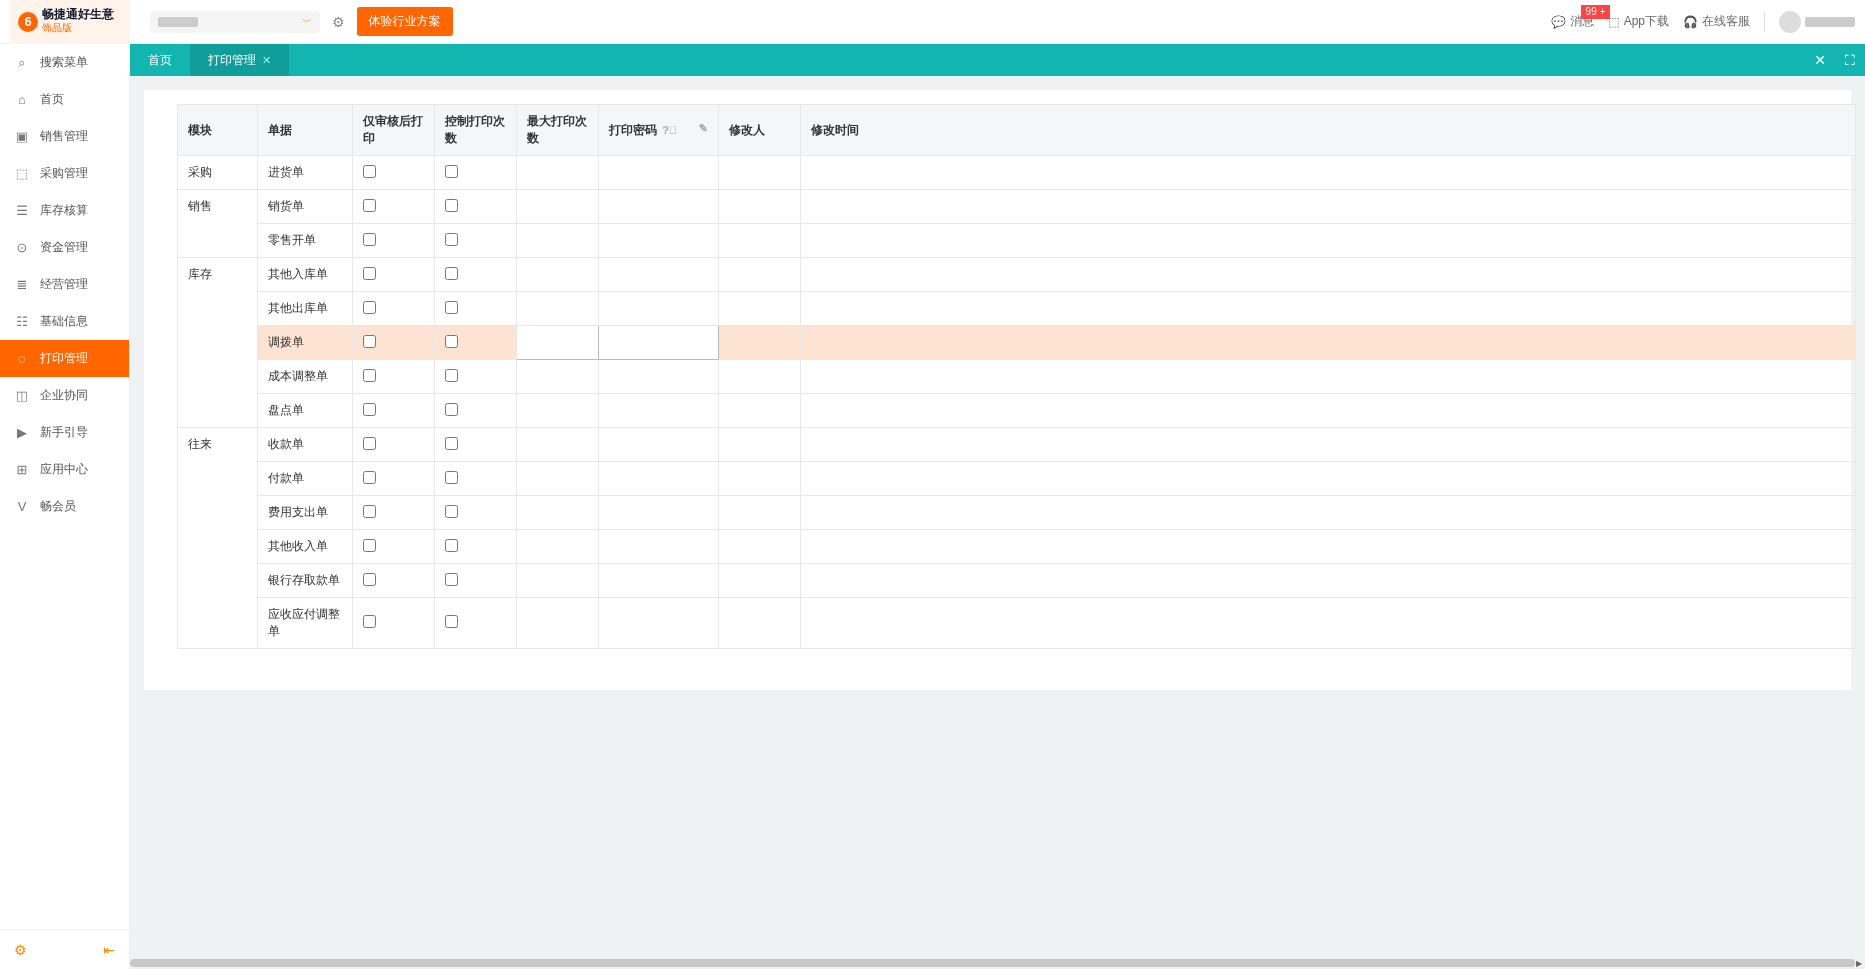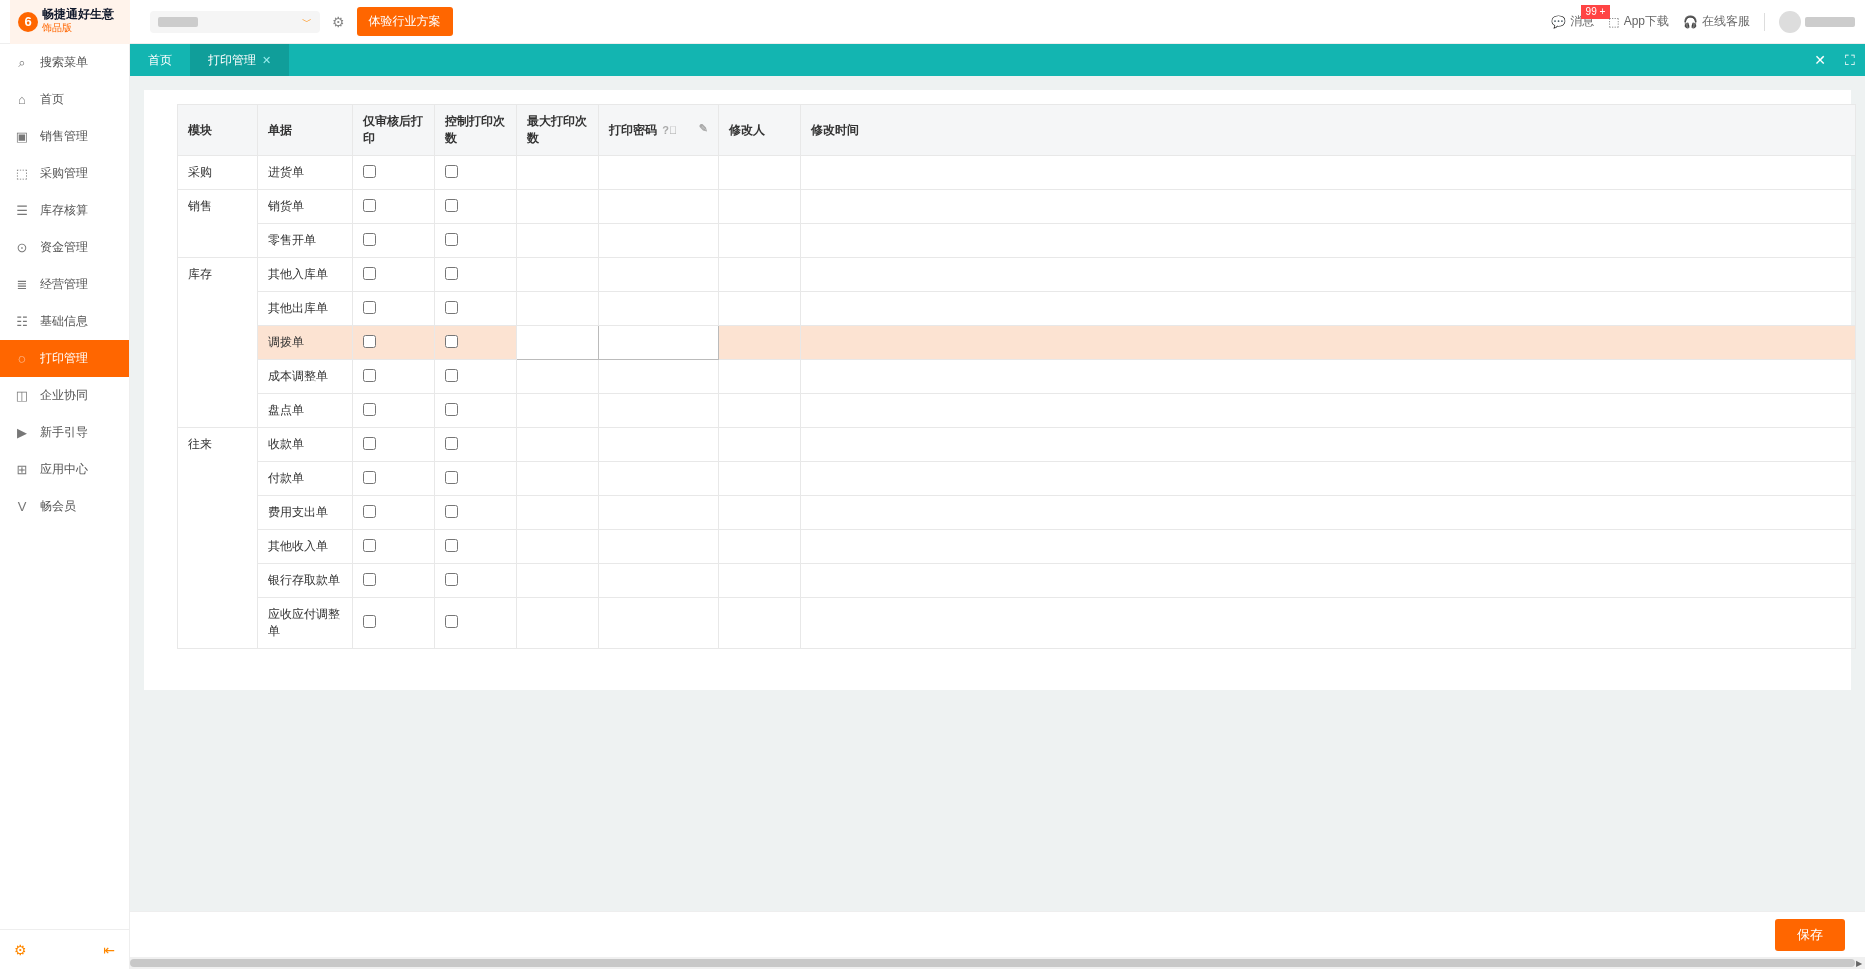--- a/index.html
+++ b/index.html
@@ -354,22 +354,19 @@
                   <td></td>
                   <td></td>
                   <td></td>
                   <td></td>
                 </tr>
               </tbody>
           </table>
         </div>
       </div>
 
-      <div class="save-bar">
-        <button class="save-btn">保存</button>
-      </div>
       <div class="bottom-scrollbar">
         <div class="bottom-scrollbar-thumb"></div>
         <div class="bottom-scrollbar-arrow">▶</div>
       </div>
     </div>
   </div>
 </div>
 
 </body></html>

